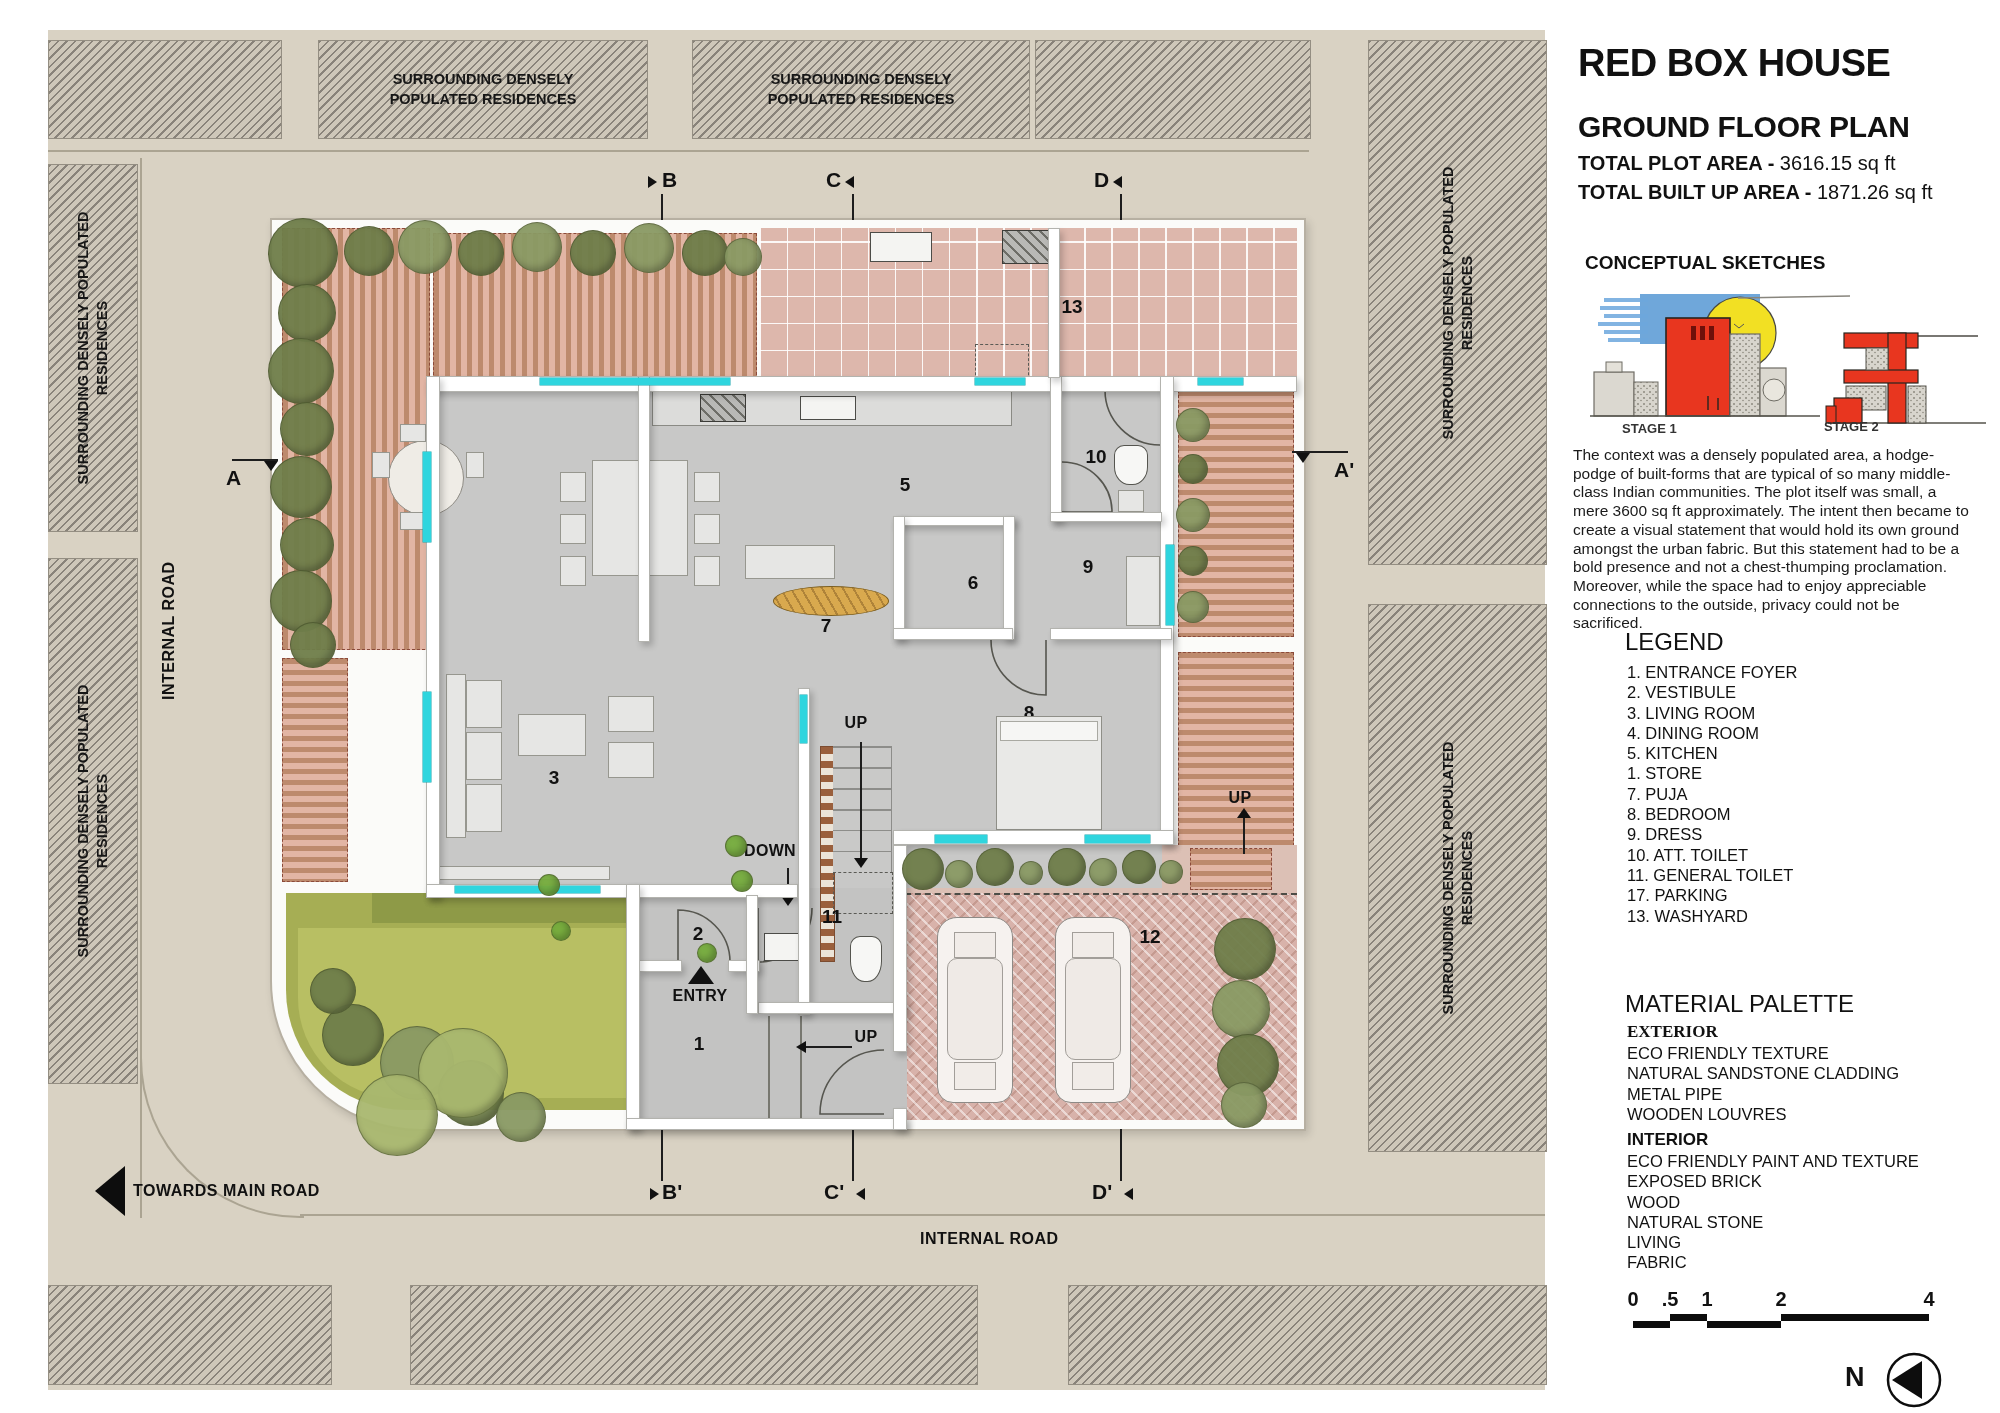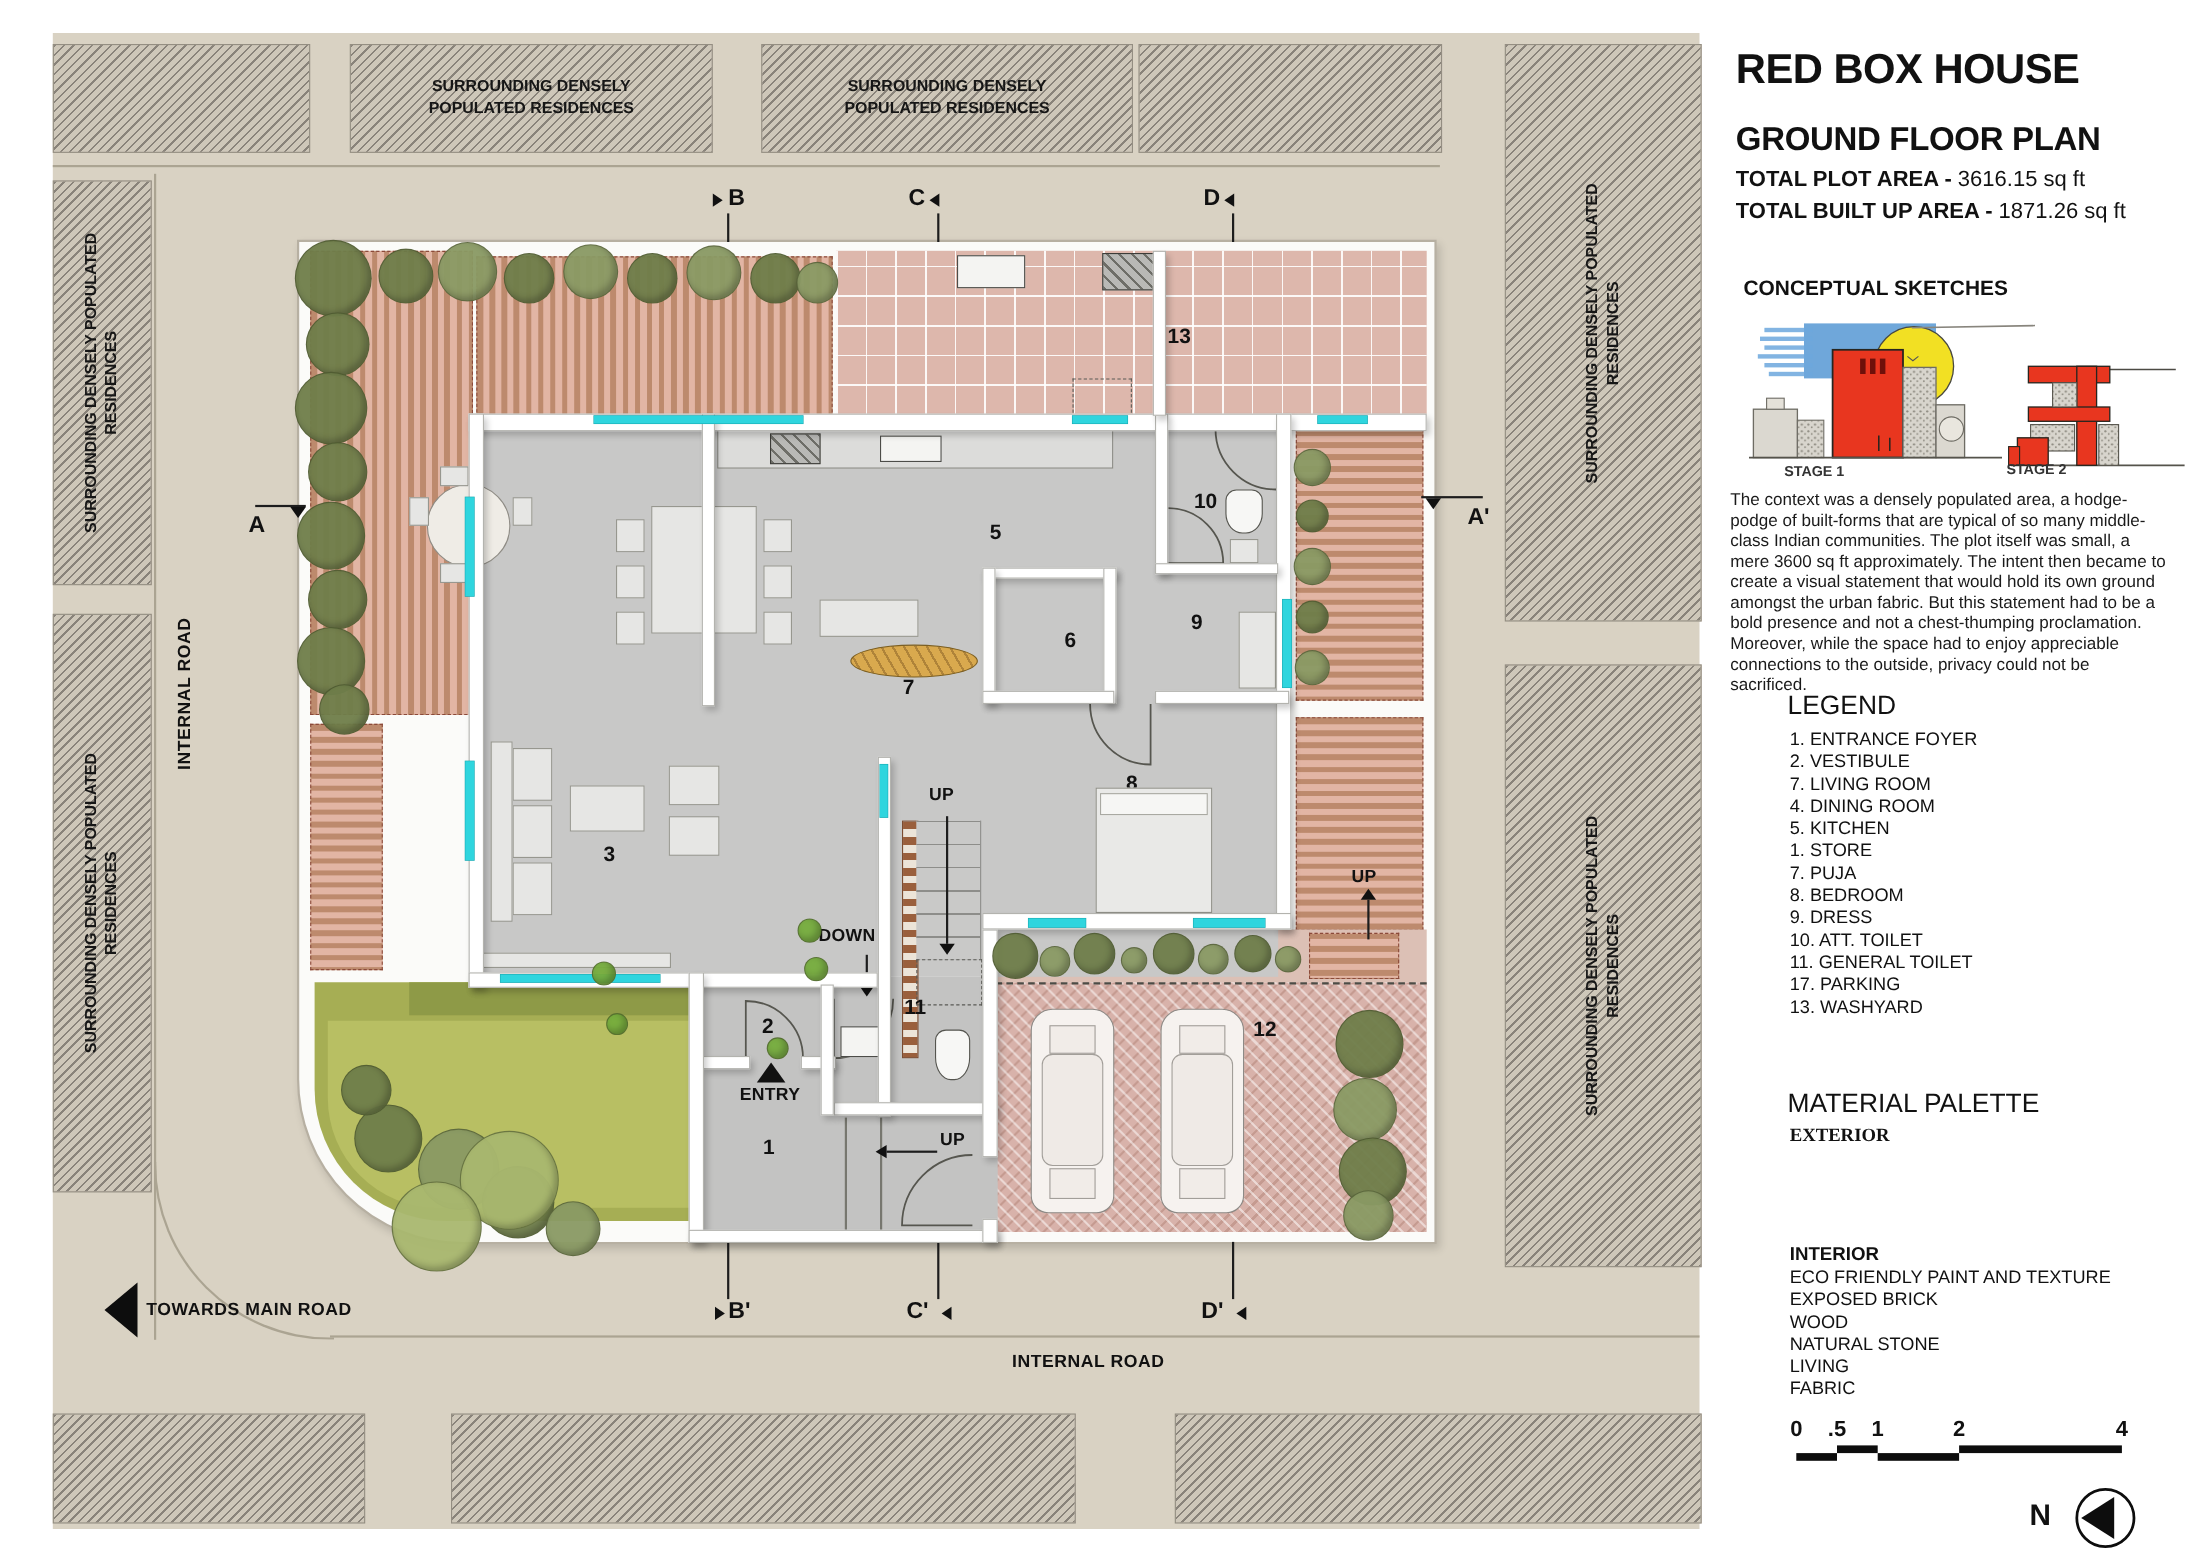--- a/index.html
+++ b/index.html
@@ -286,35 +286,41 @@
   </svg>
   <span class="abs stage-label" style="left:1622px;top:421px;">STAGE 1</span>
   <span class="abs stage-label" style="left:1824px;top:419px;">STAGE 2</span>
 
   <div class="abs" id="description" style="left:1573px;top:446px;">The context was a densely populated area, a hodge-podge of built-forms that are typical of so many middle-class Indian communities. The plot itself was small, a mere 3600 sq ft approximately. The intent then became to create a visual statement that would hold its own ground amongst the urban fabric. But this statement had to be a bold presence and not a chest-thumping proclamation. Moreover, while the space had to enjoy appreciable connections to the outside, privacy could not be sacrificed.</div>
 
   <div class="abs h-mid" style="left:1625px;top:628px;">LEGEND</div>
   <div class="abs list-block" style="left:1627px;top:662px;">
       <div class="legend-item">1. ENTRANCE FOYER</div>
       <div class="legend-item">2. VESTIBULE</div>
-      <div class="legend-item">7. LIVING ROOM</div>
+      <div class="legend-item">3. LIVING ROOM</div>
       <div class="legend-item">4. DINING ROOM</div>
       <div class="legend-item">5. KITCHEN</div>
       <div class="legend-item">1. STORE</div>
       <div class="legend-item">7. PUJA</div>
       <div class="legend-item">8. BEDROOM</div>
       <div class="legend-item">9. DRESS</div>
       <div class="legend-item">10. ATT. TOILET</div>
       <div class="legend-item">11. GENERAL TOILET</div>
       <div class="legend-item">17. PARKING</div>
       <div class="legend-item">13. WASHYARD</div>
     </div>
 
   <div class="abs h-mid" style="left:1625px;top:990px;">MATERIAL PALETTE</div>
   <div class="abs h-small" style="left:1627px;top:1022px;font-size:17px;font-family:Liberation Serif, serif;">EXTERIOR</div>
+  <div class="abs list-block" style="left:1627px;top:1043px;">
+      <div class="mat-item">ECO FRIENDLY TEXTURE</div>
+      <div class="mat-item">NATURAL SANDSTONE CLADDING</div>
+      <div class="mat-item">METAL PIPE</div>
+      <div class="mat-item">WOODEN LOUVRES</div>
+    </div>
   <div class="abs h-small" style="left:1627px;top:1130px;font-size:17px;">INTERIOR</div>
   <div class="abs list-block" style="left:1627px;top:1151px;">
       <div class="mat-item">ECO FRIENDLY PAINT AND TEXTURE</div>
       <div class="mat-item">EXPOSED BRICK</div>
       <div class="mat-item">WOOD</div>
       <div class="mat-item">NATURAL STONE</div>
       <div class="mat-item">LIVING</div>
       <div class="mat-item">FABRIC</div>
     </div>
 

